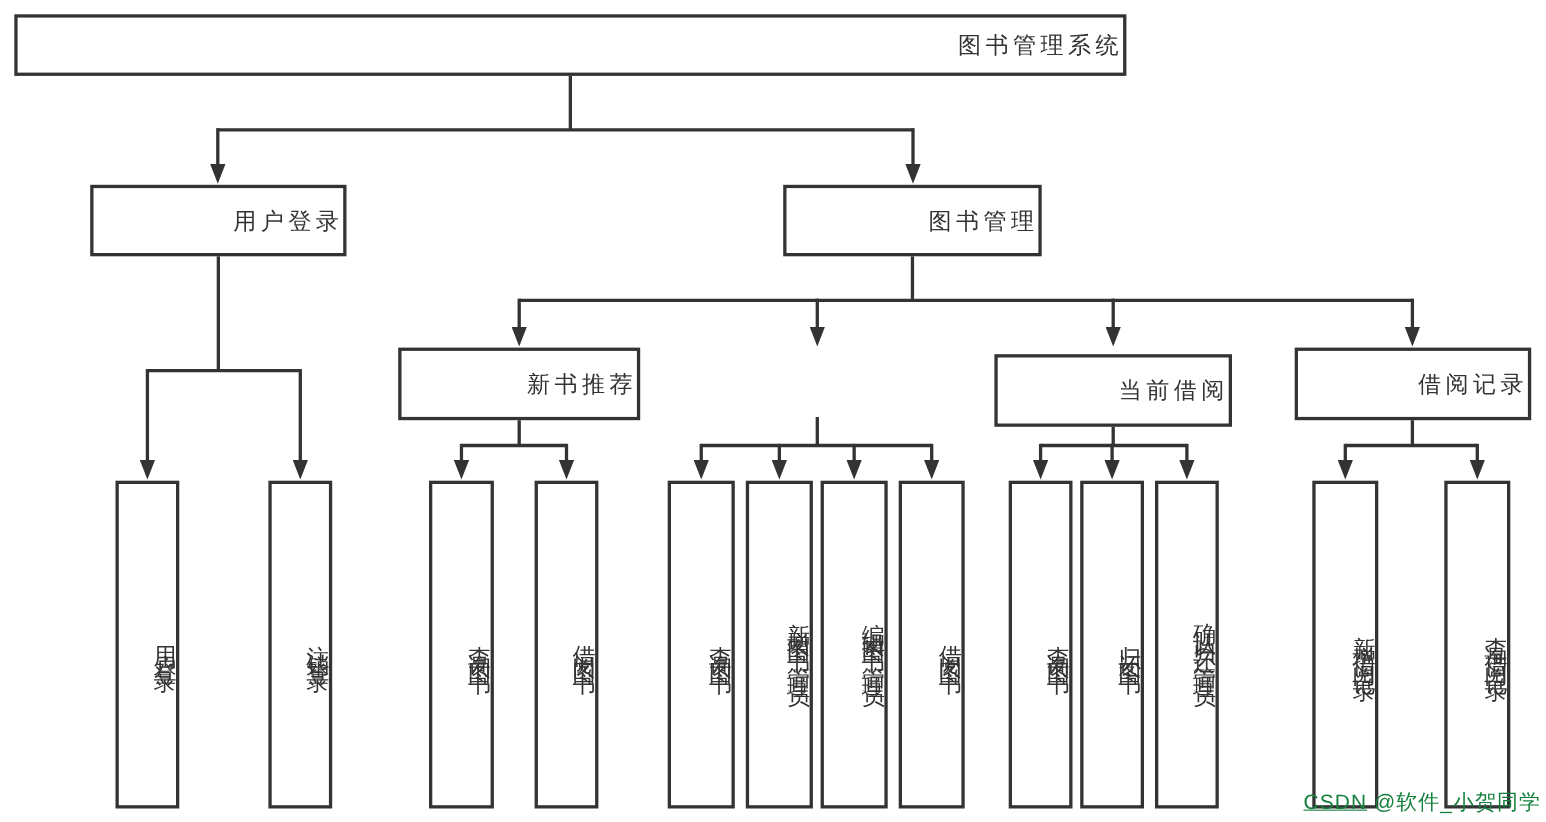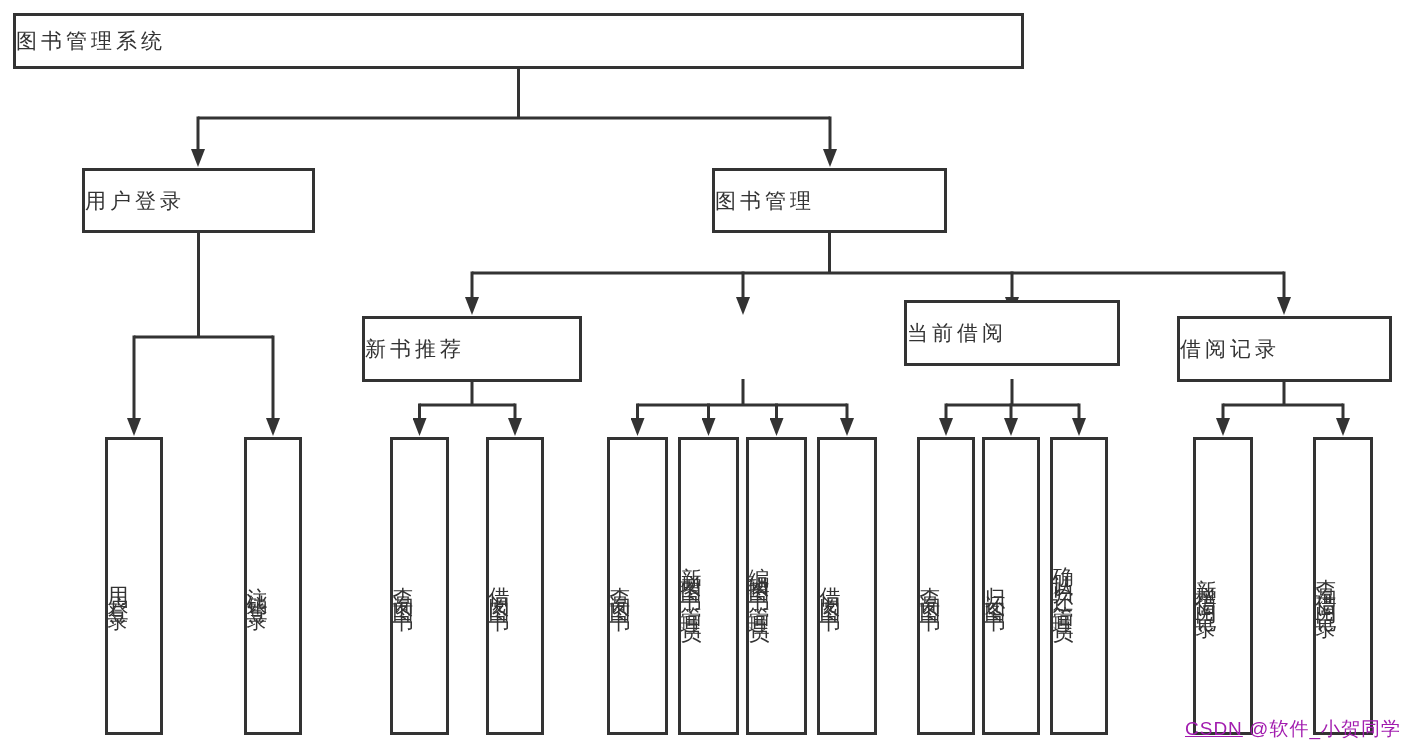--- a/index.html
+++ b/index.html
@@ -17,21 +17,21 @@
     width: 1405px; height: 747px;
     pointer-events: none;
   }
   .box {
     position: absolute;
     box-sizing: border-box;
     border: 3px solid #333333;
     background: #ffffff;
     display: flex;
     align-items: center;
-    justify-content: flex-start;
+    justify-content: flex-end;
     color: #333333;
   }
   .h-label {
     font-size: 21px;
     letter-spacing: 4px;
     white-space: nowrap;
     color: #333333;
   }
   .v-label {
     writing-mode: vertical-rl;
@@ -40,21 +40,21 @@
     line-height: 1;
     white-space: nowrap;
     color: #333333;
   }
   
   #n-root { left: 13px;  top: 13px;  width: 1011px; height: 56px; }
   #n-l2a  { left: 82px;  top: 168px; width: 233px;  height: 65px; }
   #n-l2b  { left: 712px; top: 168px; width: 235px;  height: 65px; }
   #n-l3a  { left: 362px; top: 316px; width: 220px;  height: 66px; }
   #n-l3b  { left: 634px; top: 316px; width: 218px;  height: 66px; }
-  #n-l3c  { left: 904px; top: 300px; width: 216px;  height: 66px; }
+  #n-l3c  { left: 904px; top: 322px; width: 216px;  height: 66px; }
   #n-l3d  { left: 1177px;top: 316px; width: 215px;  height: 66px; }
   .leaf   { top: 437px; height: 298px; }
   #n-a1 { left: 105px;  width: 58px; }
   #n-a2 { left: 244px;  width: 58px; }
   #n-b1 { left: 390px;  width: 59px; }
   #n-b2 { left: 486px;  width: 58px; }
   #n-c1 { left: 607px;  width: 61px; }
   #n-c2 { left: 678px;  width: 61px; }
   #n-c3 { left: 746px;  width: 61px; }
   #n-c4 { left: 817px;  width: 60px; }
@@ -62,21 +62,21 @@
   #n-d2 { left: 982px;  width: 58px; }
   #n-d3 { left: 1050px; width: 58px; }
   #n-e1 { left: 1193px; width: 60px; }
   #n-e2 { left: 1313px; width: 60px; }
   #watermark {
     position: absolute;
     left: 1185px;
     top: 716px;
     font-size: 19px;
     letter-spacing: 1px;
-    color: #a21caf;
+    color: #15803d;
     white-space: nowrap;
     z-index: 5;
   }
   #watermark .wm-prefix { text-decoration: underline; }
 </style>
 </head>
 <body>
 
 <div id="canvas">
 

